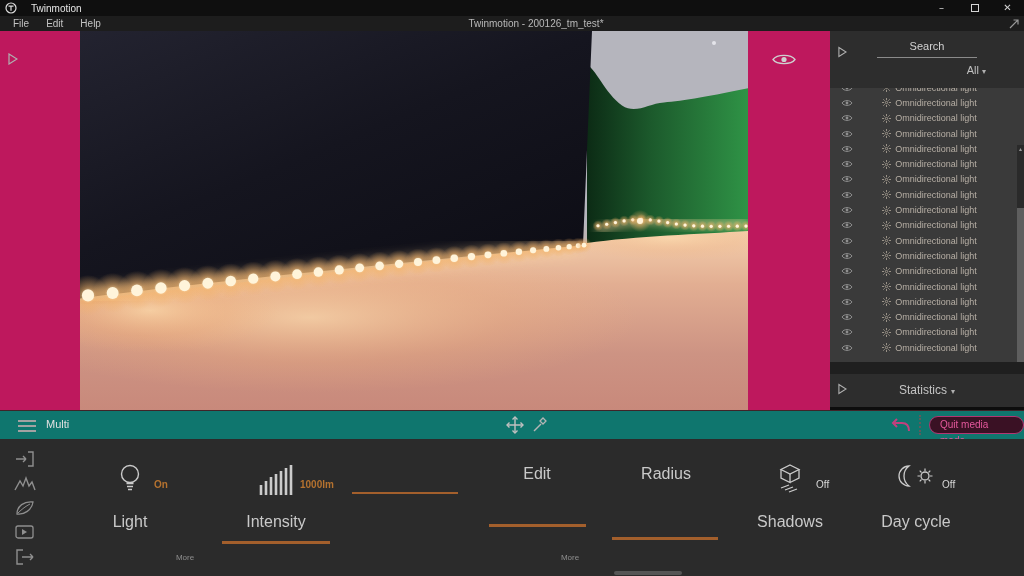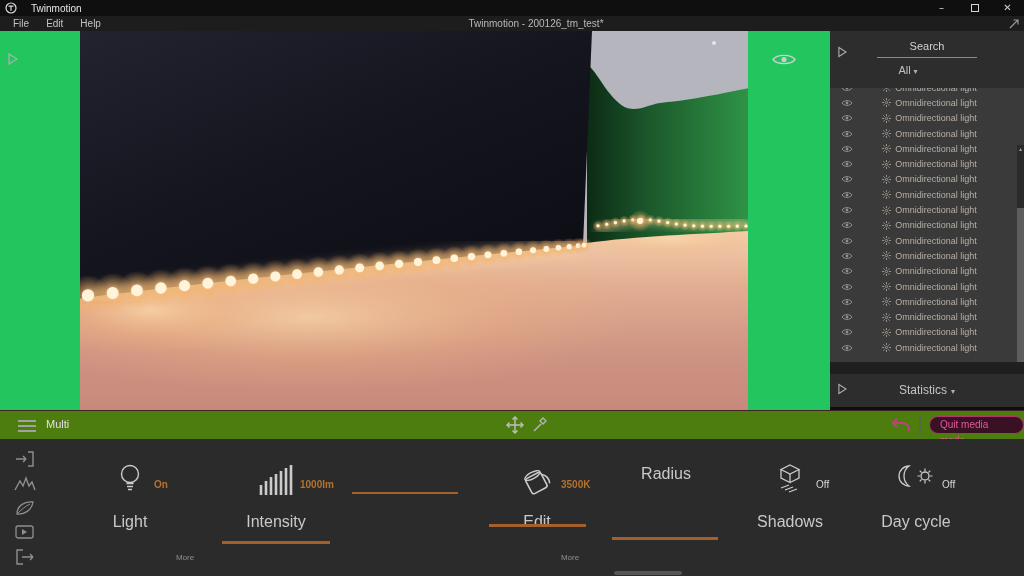--- a/index.html
+++ b/index.html
@@ -16,53 +16,53 @@
   .win-btn { width:33px; height:16px; color:#d4d4d4; font-size:10px; text-align:center; line-height:16px; }
   #maximize-box { display:inline-block; width:8px; height:8px; border:1px solid #d4d4d4; vertical-align:middle; }
 
   
   #menubar { left:0; top:16px; width:1024px; height:15px; background:#1d1d1d; display:flex; align-items:center; }
   .menu-item { color:#c3c3c3; font-size:10px; margin-left:9px; padding:0 4px; }
   #doc-title { position:absolute; left:0; right:0; text-align:center; color:#b9b9b9; font-size:10px; pointer-events:none;margin-left:48px; }
   #expand-icon { position:absolute; right:4px; top:1px; }
 
   
-  #main { left:0; top:31px; width:1024px; height:379px; background:#22c55e; }
+  #main { left:0; top:31px; width:1024px; height:379px; background:#be185d; }
   #viewport { position:absolute; left:80px; top:0; width:668px; height:379px; }
   #vp-left-arrow { position:absolute; left:8px; top:22px; }
   #vp-eye { position:absolute; left:771px; top:21px; }
 
   
   #sidebar { position:absolute; left:830px; top:0; width:194px; height:379px; background:#0d0d0d; }
   #sb-header { position:absolute; left:0; top:0; width:194px; height:57px; background:#2d2d2d; }
   #sb-header .tri { position:absolute; left:8px; top:15px; }
   #search-label { position:absolute; left:0; top:9px; width:194px; text-align:center; color:#d2d2d2; font-size:11px; }
   #search-underline { position:absolute; left:47px; top:26px; width:100px; height:1px; background:#8a8a8a; }
-  #filter-all { position:absolute; left:0; top:33px; width:156px; text-align:center; color:#c0c0c0; font-size:11px; }
+  #filter-all { position:absolute; left:0; top:33px; width:156px; text-align:right; color:#c0c0c0; font-size:11px; }
   #filter-all .caret { font-size:8px; color:#b0b0b0; margin-left:3px; }
 
   #sb-list { position:absolute; left:0; top:57px; width:194px; height:274px; background:#3a3a3a; overflow:hidden; }
   #sb-list-inner { margin-top:-8px; }
   .lrow { height:15.3px; display:flex; align-items:center; }
   .row-eye { margin-left:11px; flex:0 0 auto; }
   .row-mid { flex:1; display:flex; align-items:center; justify-content:center; gap:4px; margin-right:18px; }
   .row-label { color:#b7afa5; font-size:9px; white-space:nowrap; }
   #sb-scroll { position:absolute; right:0; top:57px; width:7px; height:274px; background:#2a2a2a; }
   #sb-scroll-thumb { position:absolute; right:0; top:63px; width:7px; height:262px; background:#5e5e5e; }
   #sb-scroll-up { position:absolute; right:0; top:57px; width:7px; text-align:center; font-size:6px; color:#9a9a9a; line-height:7px; }
 
   #sb-gap { position:absolute; left:0; top:331px; width:194px; height:12px; background:#1f1f1f; }
   #sb-stats { position:absolute; left:0; top:343px; width:194px; height:33px; background:#2d2d2d; }
   #sb-stats .tri { position:absolute; left:8px; top:9px; }
   #stats-label { position:absolute; left:0; top:9px; width:194px; text-align:center; color:#c4c4c4; font-size:12px; }
   #stats-label .caret { font-size:8px; color:#b0b0b0; margin-left:4px; }
 
   
   #sep-line { left:0; top:410px; width:1024px; height:1px; background:#402428; }
-  #multibar { left:0; top:411px; width:1024px; height:28px; background:#4d7c0f; }
+  #multibar { left:0; top:411px; width:1024px; height:28px; background:#0f766e; }
   #hamburger { position:absolute; left:18px; top:9px; width:18px; }
   #hamburger div { height:2px; background:#a2a2a2; margin-bottom:3px; }
   #multi-label { position:absolute; left:46px; top:7px; color:#e0e0e0; font-size:11px; }
   #move-icon { position:absolute; left:505px; top:4px; }
   #dropper-icon { position:absolute; left:531px; top:5px; }
   #undo-icon { position:absolute; left:889px; top:6px; }
   #dot-sep { position:absolute; left:919px; top:4px; height:20px; border-left:2px dotted #5c5c5c; }
   #quit-btn { position:absolute; left:929px; top:5px; height:18px; padding:0 10px; background:#3a1124; border:1px solid #b13672; border-radius:9px; color:#e4589c; font-size:10px; line-height:16px; }
 
   
@@ -596,30 +596,20 @@
         <svg width="36" height="34" viewBox="0 0 36 34">
           <path d="M3,32 V22 M8,32 V18 M13,32 V14 M18,32 V11 M23,32 V8 M28,32 V5 M33,32 V2" stroke="#cbcbcb" stroke-width="2.6" fill="none"></path>
         </svg>
         <span class="prop-value pv-o">1000lm</span>
       </div>
       <div class="prop-label">Intensity</div>
     </div>
 
 
     <div class="prop" style="left:472px">
-      <div class="prop-iconrow">
-        <svg width="36" height="36" viewBox="0 0 36 36">
-          <g transform="rotate(-28 18 18)">
-            <rect x="8" y="11" width="17" height="17" rx="2.5" fill="none" stroke="#cbcbcb" stroke-width="1.6"></rect>
-            <ellipse cx="16.5" cy="11" rx="8.5" ry="3.2" fill="none" stroke="#cbcbcb" stroke-width="1.4"></ellipse>
-            <path d="M25,14 C29,17 30,22 28,26" fill="none" stroke="#cbcbcb" stroke-width="1.6"></path>
-          </g>
-        </svg>
-        <span class="prop-value pv-o">3500K</span>
-      </div>
       <div class="prop-label">Edit</div>
     </div>
 
     <div class="prop" style="left:601px">
       <div class="prop-label">Radius</div>
     </div>
 
     <div class="prop" style="left:725px">
       <div class="prop-iconrow">
         <svg width="32" height="32" viewBox="0 0 32 32">

